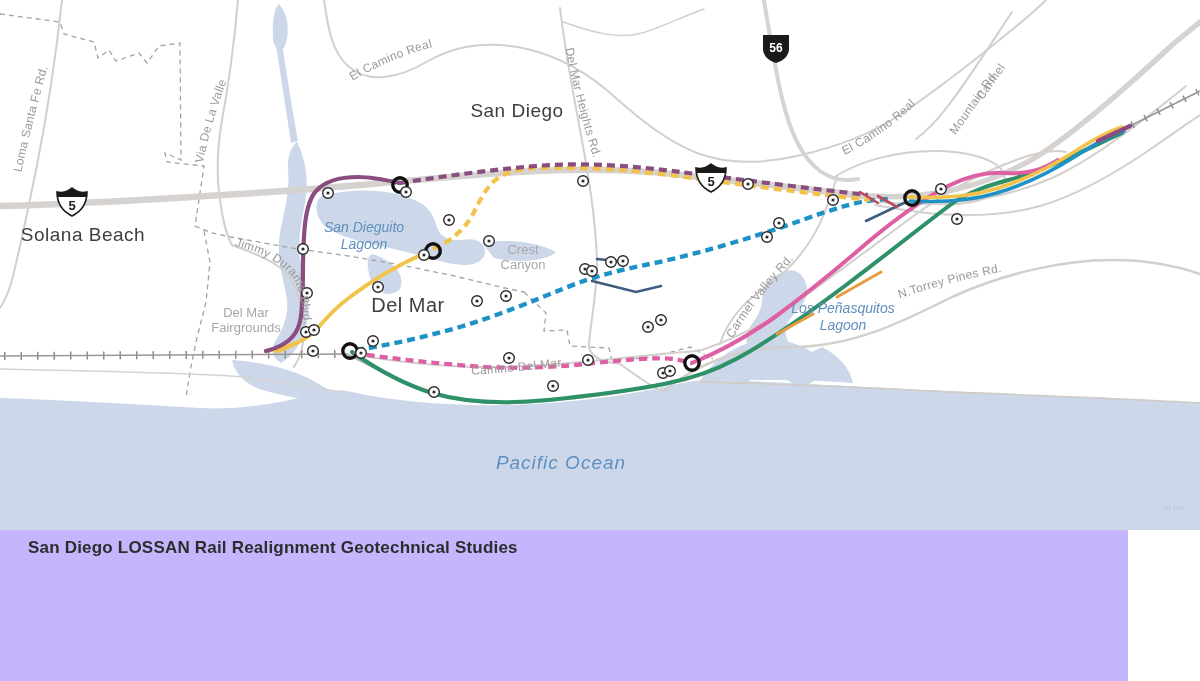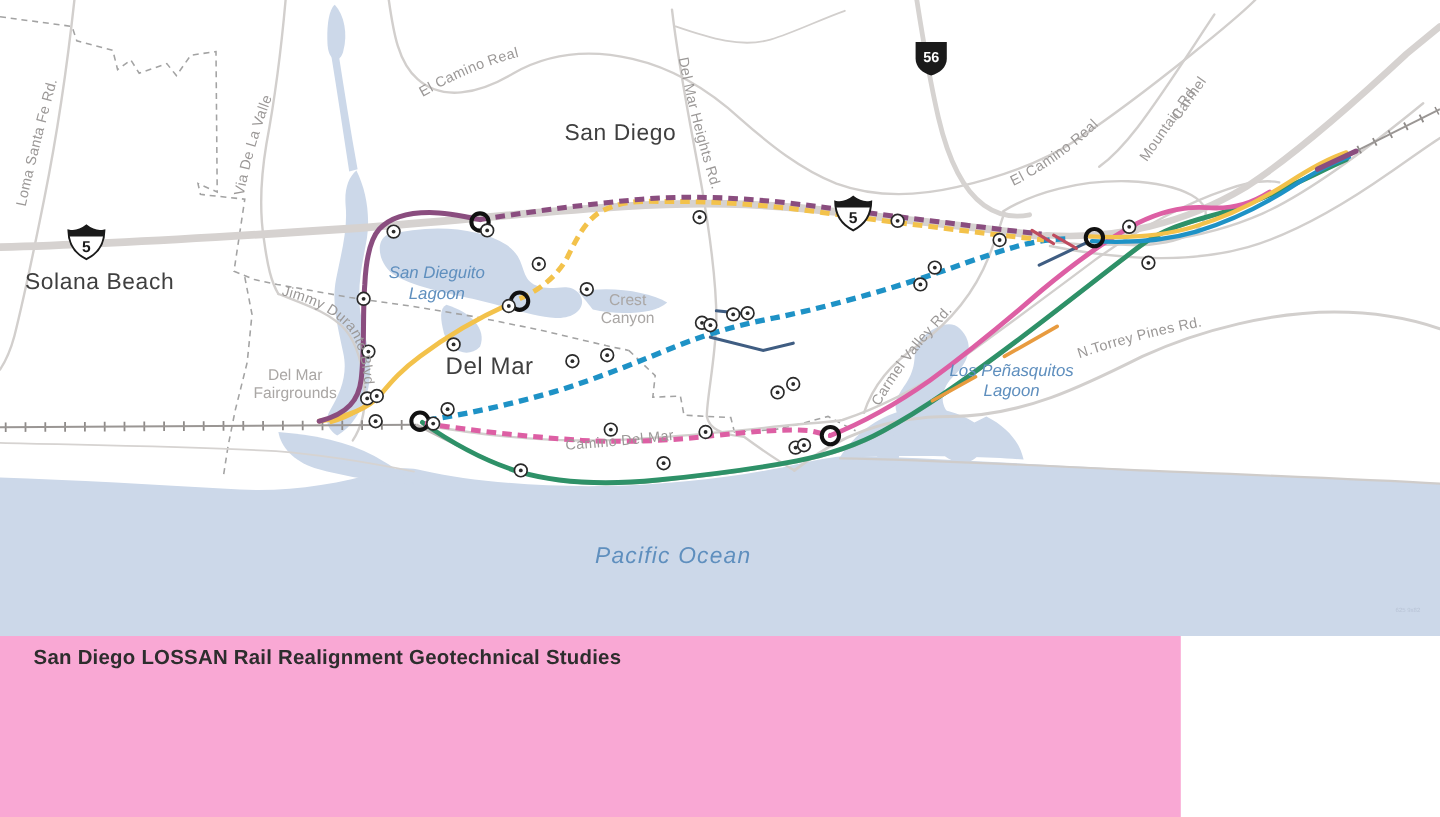--- a/index.html
+++ b/index.html
@@ -1,19 +1,19 @@
 <!DOCTYPE html>
 <html><head>
 <meta charset="utf-8">
 <style>
   html,body{margin:0;padding:0;width:1200px;height:681px;background:#fff;
     font-family:"Liberation Sans",sans-serif;overflow:hidden;position:relative}
   #stage{position:absolute;inset:0;width:1200px;height:681px}
   #map-wrap{position:absolute;top:0;left:0;width:1200px;height:530px}
-  #legend{position:absolute;top:530px;left:0;width:984px;height:151px;background:#f9a8d4}
+  #legend{position:absolute;top:530px;left:0;width:1128px;height:151px;background:#c4b5fd}
   .lg-title{position:absolute;left:28px;top:8px;font-size:17px;font-weight:bold;color:#2d2d2d;letter-spacing:.2px}
   svg text{user-select:none}
 </style>
 </head>
 <body>
 
 <div id="stage">
 
 <div id="map-wrap">
 <svg width="1200" height="530" viewBox="0 0 1200 530" xmlns="http://www.w3.org/2000/svg">

